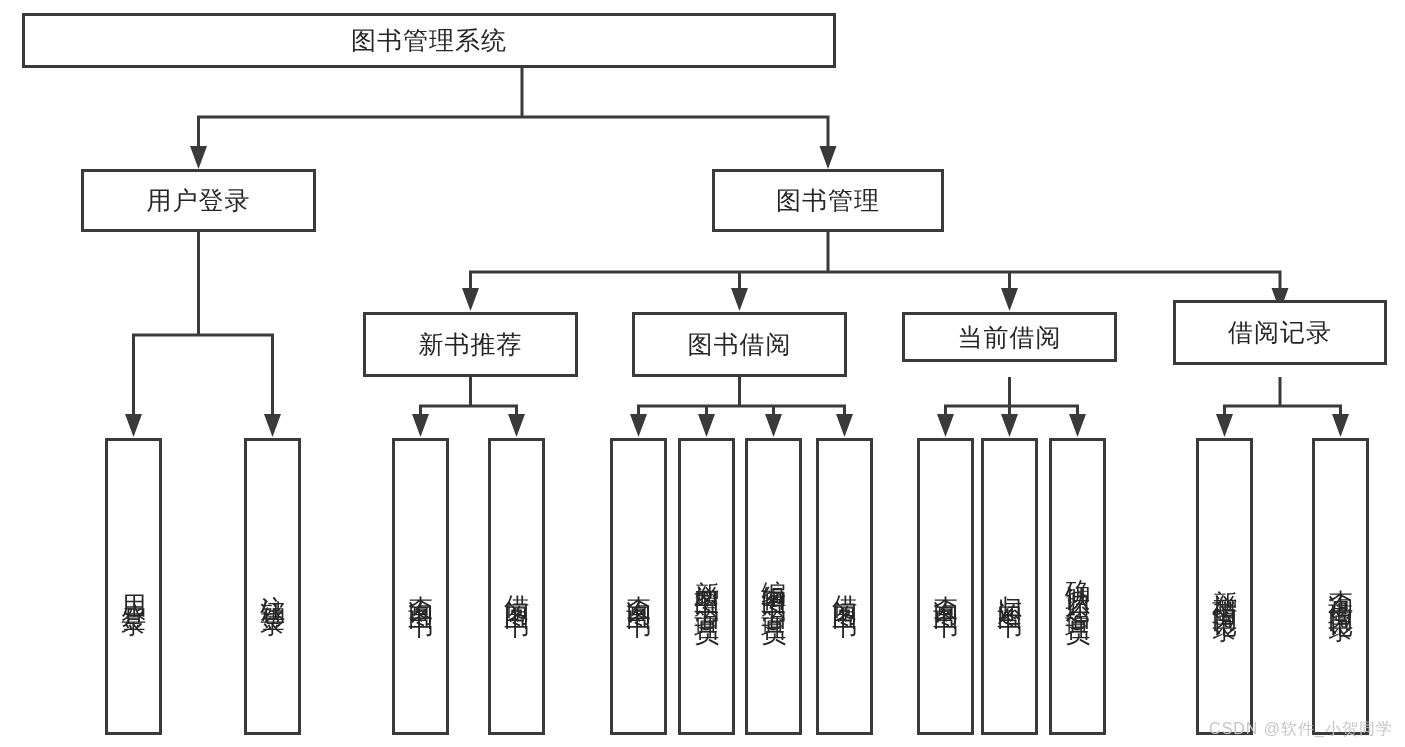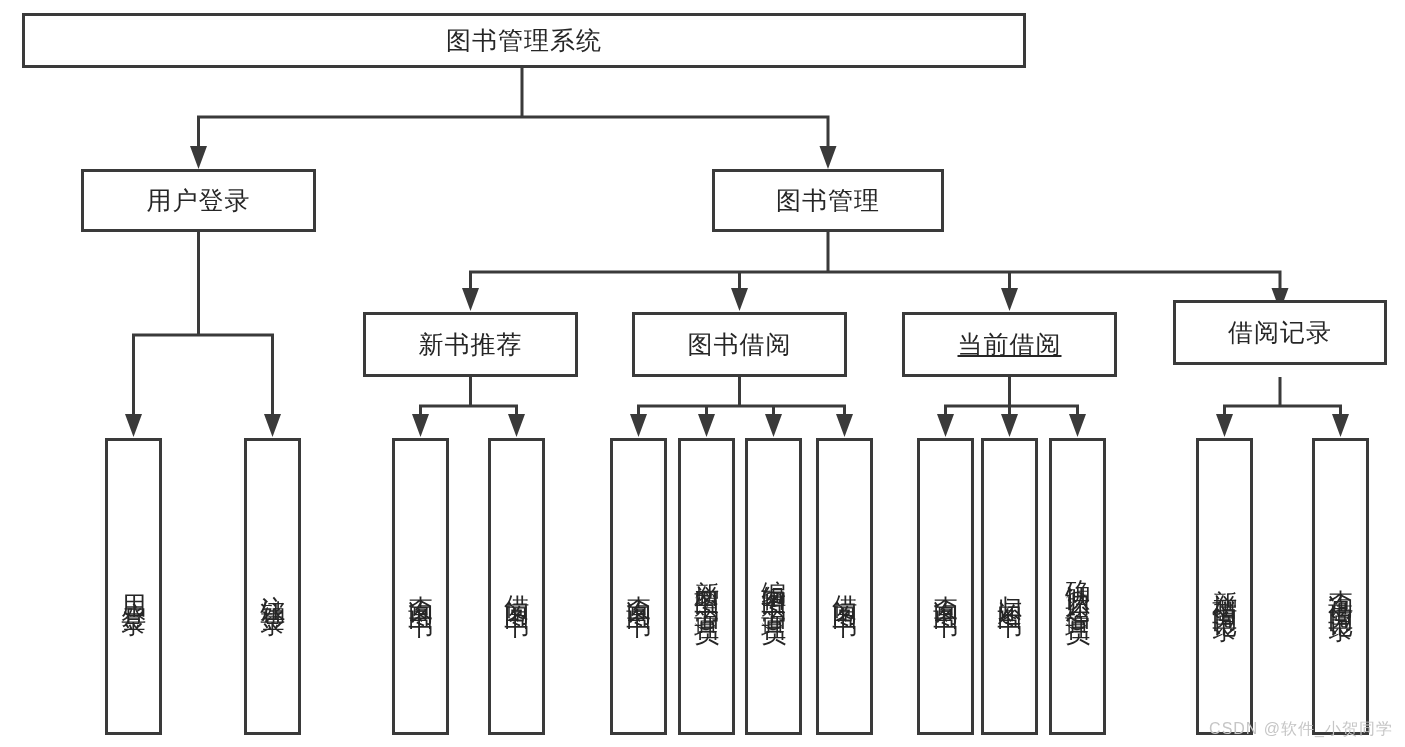--- a/index.html
+++ b/index.html
@@ -106,28 +106,28 @@
              M698 414 L715 414 L706.5 437 Z
              M765 414 L782 414 L773.5 437 Z
              M836 414 L853 414 L844.5 437 Z
              M937 414 L954 414 L945.5 437 Z
              M1001 414 L1018 414 L1009.5 437 Z
              M1069 414 L1086 414 L1077.5 437 Z
              M1216 414 L1233 414 L1224.5 437 Z
              M1332 414 L1349 414 L1340.5 437 Z"></path>
   </svg>
 
-  <div class="box h" style="left:22px; top:13px; width:1004px; height:55px;">图书管理系统</div>
+  <div class="box h" style="left:22px; top:13px; width:814px; height:55px;">图书管理系统</div>
 
   <div class="box h" style="left:81px; top:169px; width:235px; height:63px;">用户登录</div>
   <div class="box h" style="left:712px; top:169px; width:232px; height:63px;">图书管理</div>
 
   <div class="box h" style="left:363px; top:312px; width:215px; height:65px;">新书推荐</div>
   <div class="box h" style="left:632px; top:312px; width:215px; height:65px;">图书借阅</div>
-  <div class="box h" style="left:902px; top:312px; width:215px; height:65px;text-decoration:underline;">当前借阅</div>
+  <div class="box h" style="left:902px; top:312px; width:215px; height:50px;">当前借阅</div>
   <div class="box h" style="left:1173px; top:300px; width:214px; height:65px;">借阅记录</div>
 
   <div class="box v" style="left:105px; top:438px; width:57px; height:297px;">
     <span class="vtext">用户登录</span>
   </div>
   <div class="box v" style="left:244px; top:438px; width:57px; height:297px;">
     <span class="vtext">注销登录</span>
   </div>
 
   <div class="box v" style="left:392px; top:438px; width:57px; height:297px;">

